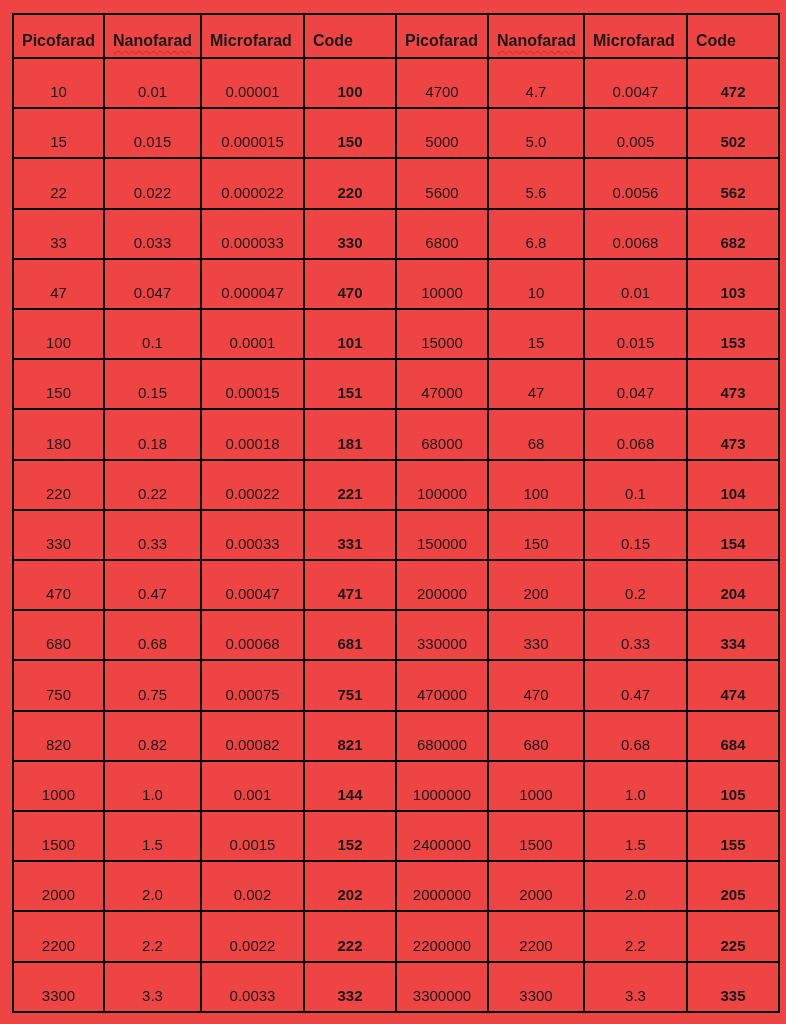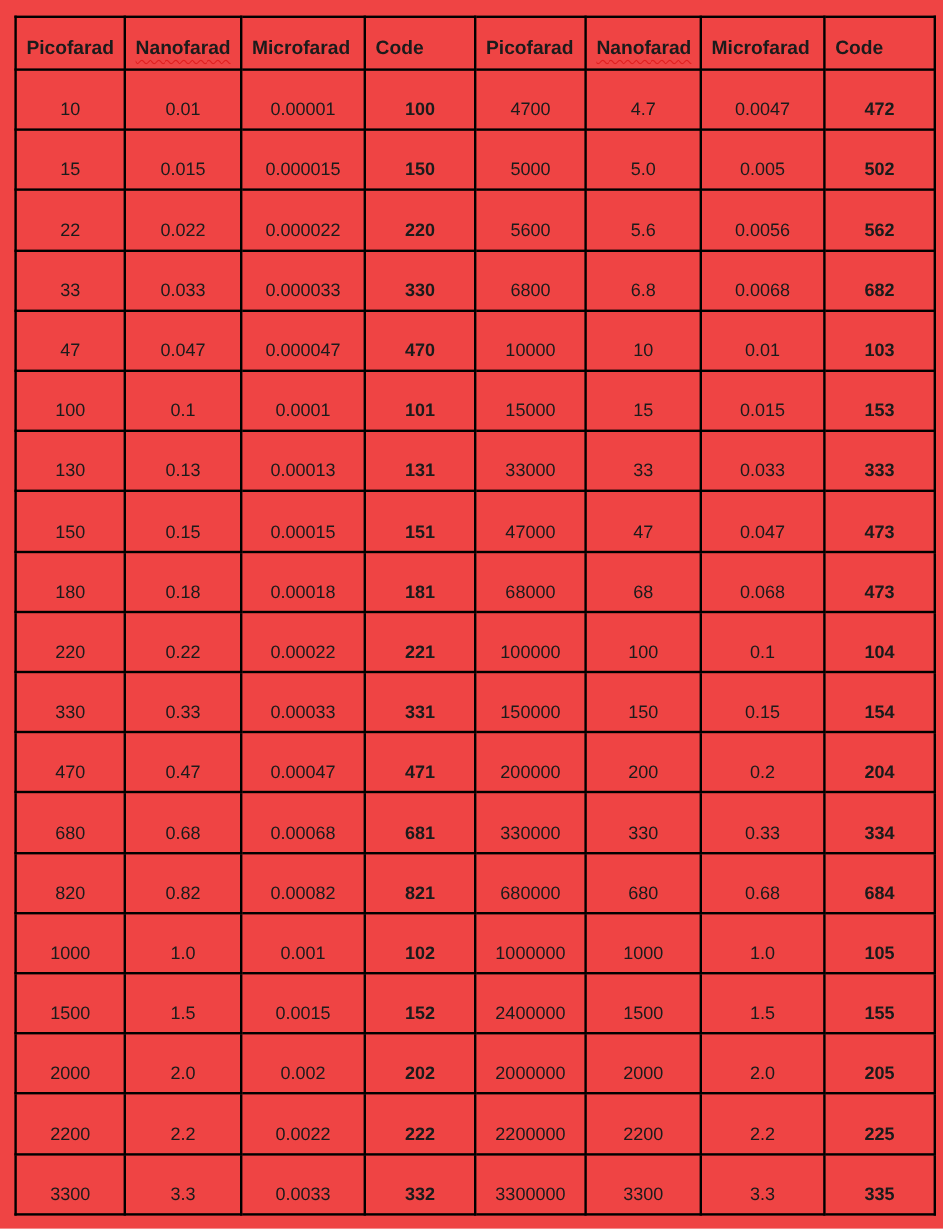--- a/index.html
+++ b/index.html
@@ -141,30 +141,20 @@
           <td>100</td>
           <td>0.1</td>
           <td>0.0001</td>
           <td class="code-col">101</td>
           <td>15000</td>
           <td>15</td>
           <td>0.015</td>
           <td class="code-col">153</td>
         </tr>
         <tr>
-          <td>130</td>
-          <td>0.13</td>
-          <td>0.00013</td>
-          <td class="code-col">131</td>
-          <td>33000</td>
-          <td>33</td>
-          <td>0.033</td>
-          <td class="code-col">333</td>
-        </tr>
-        <tr>
           <td>150</td>
           <td>0.15</td>
           <td>0.00015</td>
           <td class="code-col">151</td>
           <td>47000</td>
           <td>47</td>
           <td>0.047</td>
           <td class="code-col">473</td>
         </tr>
         <tr>
@@ -211,34 +201,44 @@
           <td>680</td>
           <td>0.68</td>
           <td>0.00068</td>
           <td class="code-col">681</td>
           <td>330000</td>
           <td>330</td>
           <td>0.33</td>
           <td class="code-col">334</td>
         </tr>
         <tr>
+          <td>750</td>
+          <td>0.75</td>
+          <td>0.00075</td>
+          <td class="code-col">751</td>
+          <td>470000</td>
+          <td>470</td>
+          <td>0.47</td>
+          <td class="code-col">474</td>
+        </tr>
+        <tr>
           <td>820</td>
           <td>0.82</td>
           <td>0.00082</td>
           <td class="code-col">821</td>
           <td>680000</td>
           <td>680</td>
           <td>0.68</td>
           <td class="code-col">684</td>
         </tr>
         <tr>
           <td>1000</td>
           <td>1.0</td>
           <td>0.001</td>
-          <td class="code-col">102</td>
+          <td class="code-col">144</td>
           <td>1000000</td>
           <td>1000</td>
           <td>1.0</td>
           <td class="code-col">105</td>
         </tr>
         <tr>
           <td>1500</td>
           <td>1.5</td>
           <td>0.0015</td>
           <td class="code-col">152</td>

